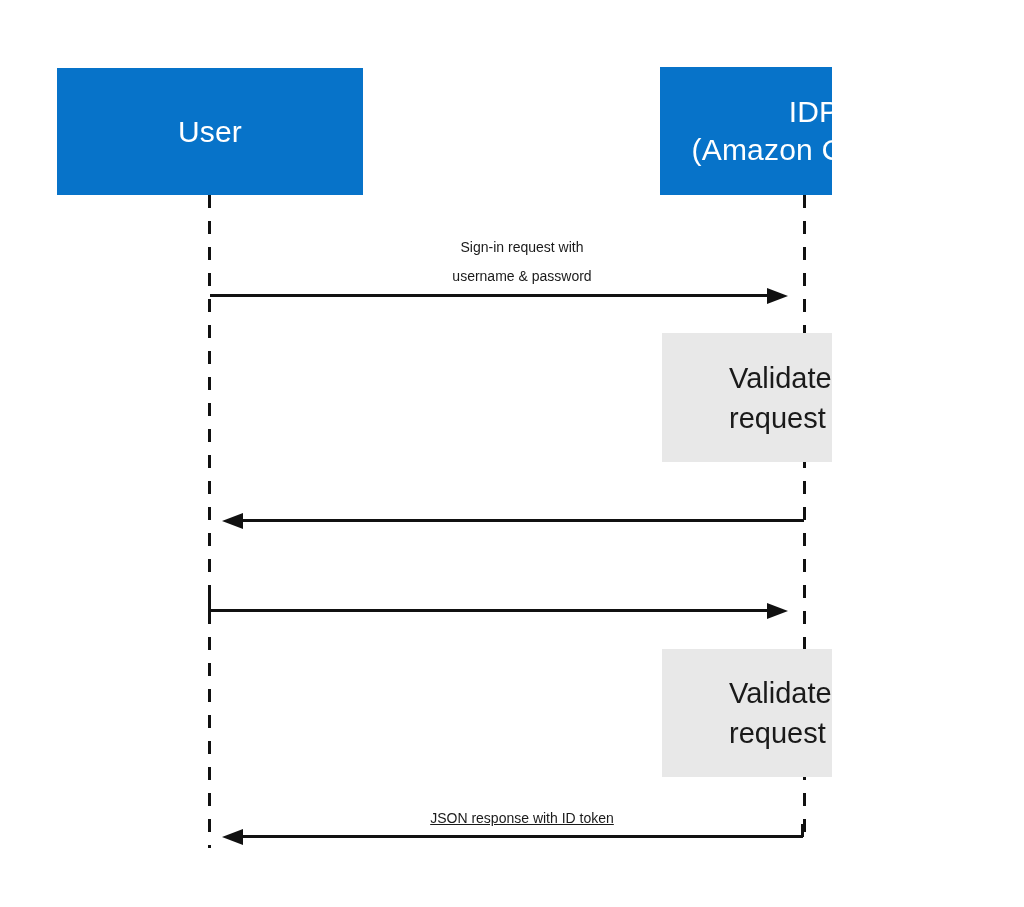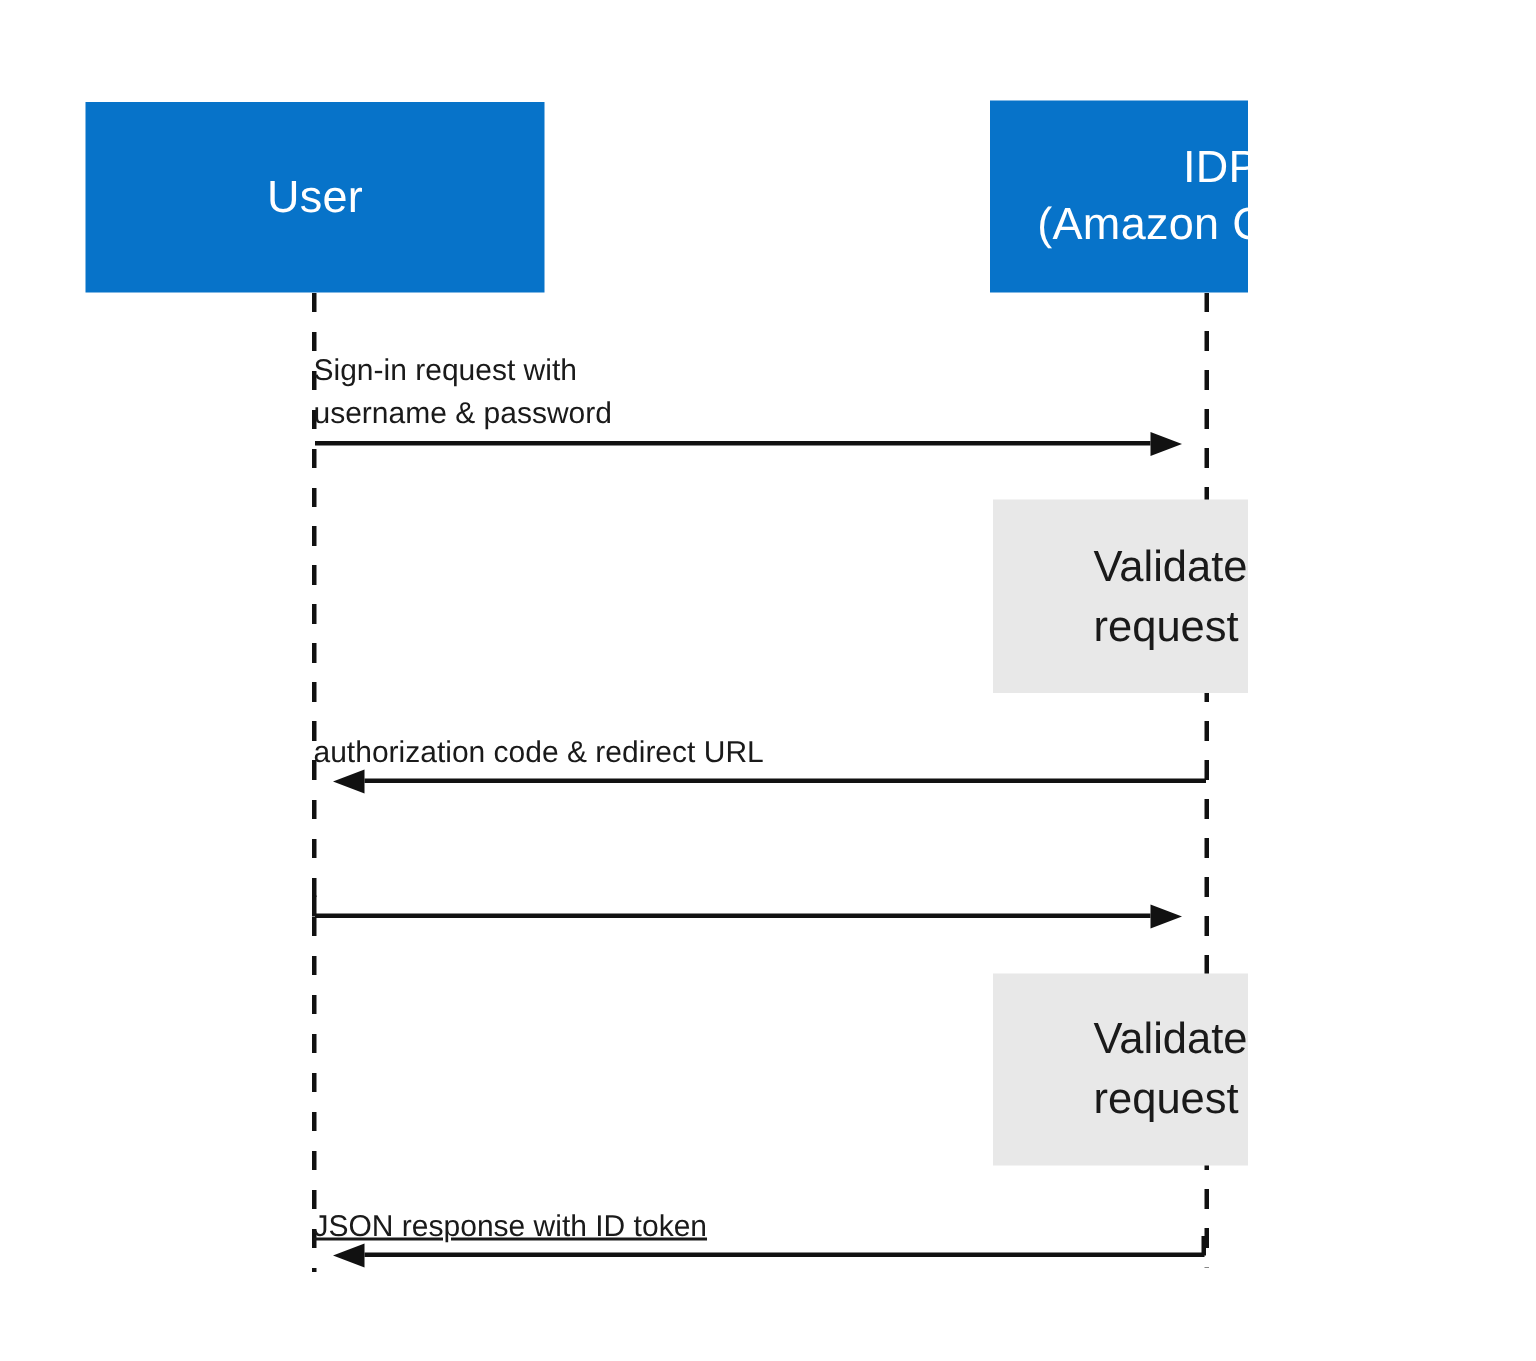--- a/index.html
+++ b/index.html
@@ -63,25 +63,25 @@
     font-size: 29px;
     line-height: 40px;
     white-space: pre-line;
   }
   #activation-1 { top: 333px; height: 129px; }
   #activation-2 { top: 649px; height: 128px; }
 
   
   .msg-label {
     position: absolute;
-    left: 209px;
+    left: 225px;
     width: 594px;
-    text-align: left;
+    text-align: center;
     color: var(--text, #1a1a1a);
-    font-size: 20px;
+    font-size: 14px;
     line-height: 29px;
     white-space: pre-line;
   }
   #msg1-label { top: 233px; }
   #msg2-label { top: 488px; }
   #msg3-label { top: 550px; }
   #msg4-label { top: 804px; text-decoration: underline; }
 
   .shaft {
     position: absolute;
@@ -134,21 +134,20 @@
   <div class="msg-label" id="msg1-label">Sign-in request with
 username &amp; password</div>
   <div class="shaft" id="msg1-shaft"></div>
   <div class="head head-right" id="msg1-head"></div>
 
   <div class="activation" id="activation-1">
     <div class="activation-label">Validate User
 request</div>
   </div>
 
-  <div class="msg-label" id="msg2-label">authorization code &amp; redirect URL</div>
   <div class="shaft" id="msg2-shaft"></div>
   <div class="head head-left" id="msg2-head"></div>
 
   <div class="elbow" id="msg3-elbow"></div>
   <div class="shaft" id="msg3-shaft"></div>
   <div class="head head-right" id="msg3-head"></div>
 
   <div class="activation" id="activation-2">
     <div class="activation-label">Validate User
 request</div>

